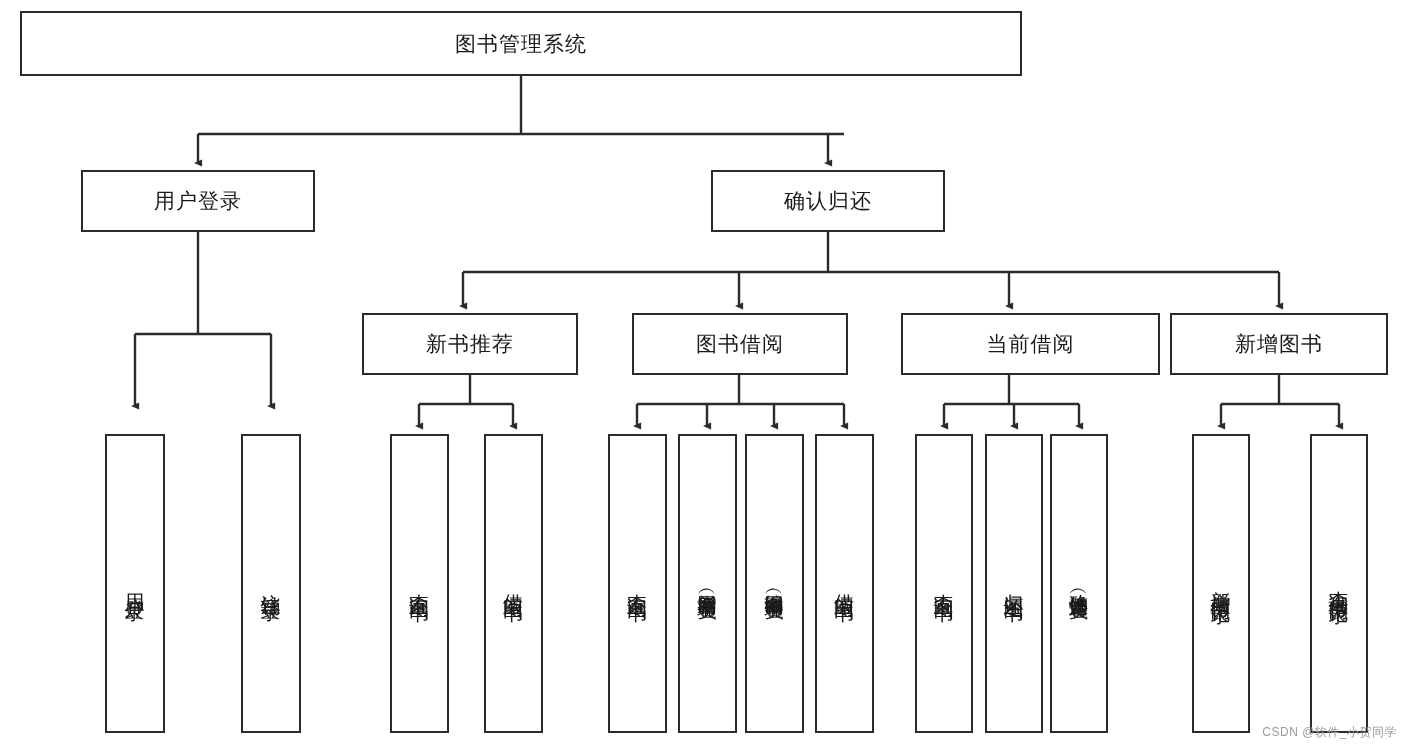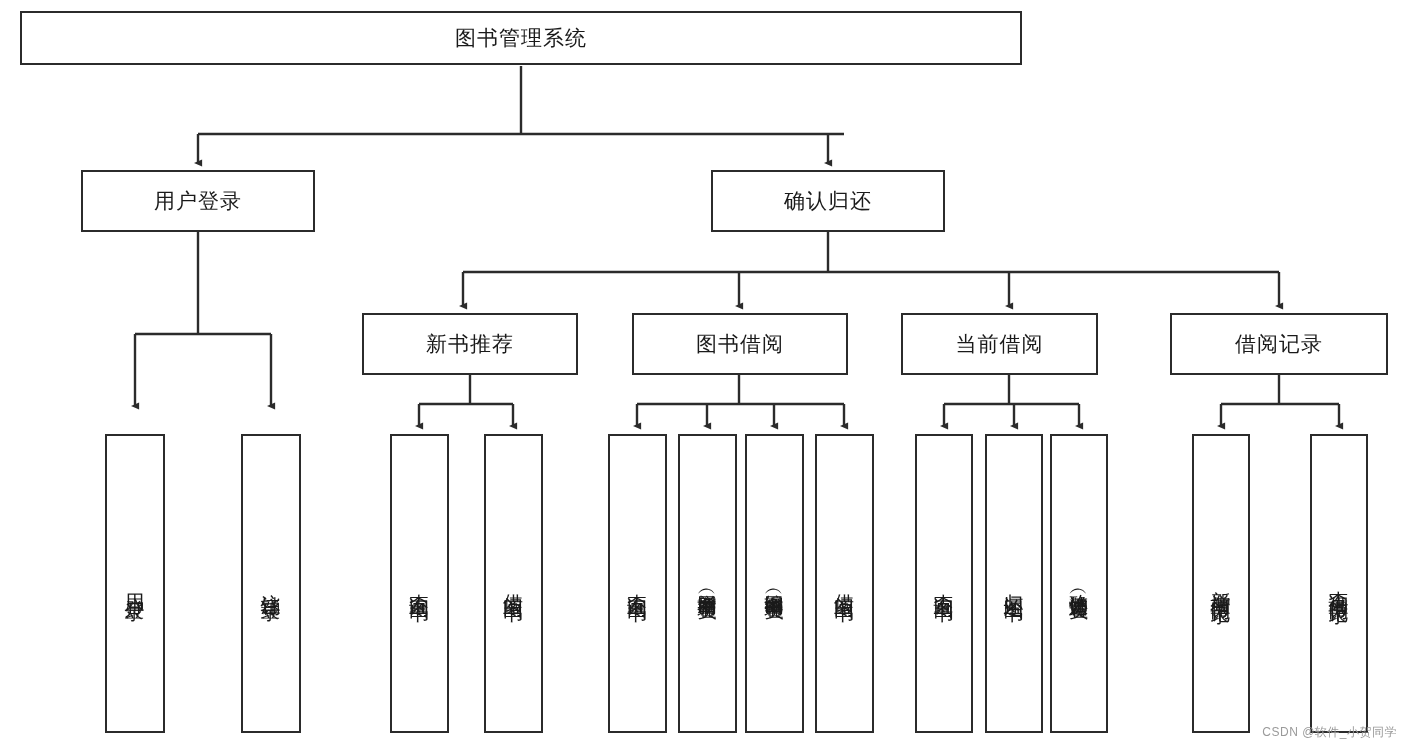--- a/index.html
+++ b/index.html
@@ -123,46 +123,46 @@
       <path d="M1014,404 L1014,426" marker-end="url(#arrowhead)"></path>
       <path d="M1079,404 L1079,426" marker-end="url(#arrowhead)"></path>
 
       <path d="M1279,375 L1279,404"></path>
       <path d="M1221,404 L1339,404"></path>
       <path d="M1221,404 L1221,426" marker-end="url(#arrowhead)"></path>
       <path d="M1339,404 L1339,426" marker-end="url(#arrowhead)"></path>
     </g>
   </svg>
 
-  <div class="node-box" style="left:20px; top:11px; width:1002px; height:54px;">
+  <div class="node-box" style="left:20px; top:11px; width:1002px; height:65px;">
     <span class="node-label-h">图书管理系统</span>
   </div>
 
   <div class="node-box" style="left:81px; top:170px; width:234px; height:62px;">
     <span class="node-label-h">用户登录</span>
   </div>
 
   <div class="node-box" style="left:711px; top:170px; width:234px; height:62px;">
     <span class="node-label-h">确认归还</span>
   </div>
 
   <div class="node-box" style="left:632px; top:313px; width:216px; height:62px;">
     <span class="node-label-h">图书借阅</span>
   </div>
 
   <div class="node-box" style="left:362px; top:313px; width:216px; height:62px;">
     <span class="node-label-h">新书推荐</span>
   </div>
 
-  <div class="node-box" style="left:901px; top:313px; width:197px; height:62px;">
+  <div class="node-box" style="left:901px; top:313px; width:259px; height:62px;">
     <span class="node-label-h">当前借阅</span>
   </div>
 
   <div class="node-box" style="left:1170px; top:313px; width:218px; height:62px;">
-    <span class="node-label-h">借阅记录</span>
+    <span class="node-label-h">新增图书</span>
   </div>
 
   <div class="node-box leaf" style="left:105px; top:434px; width:60px; height:299px;">
     <span class="node-label-v">用户登录</span>
   </div>
 
   <div class="node-box leaf" style="left:241px; top:434px; width:60px; height:299px;">
     <span class="node-label-v">注销登录</span>
   </div>
 

